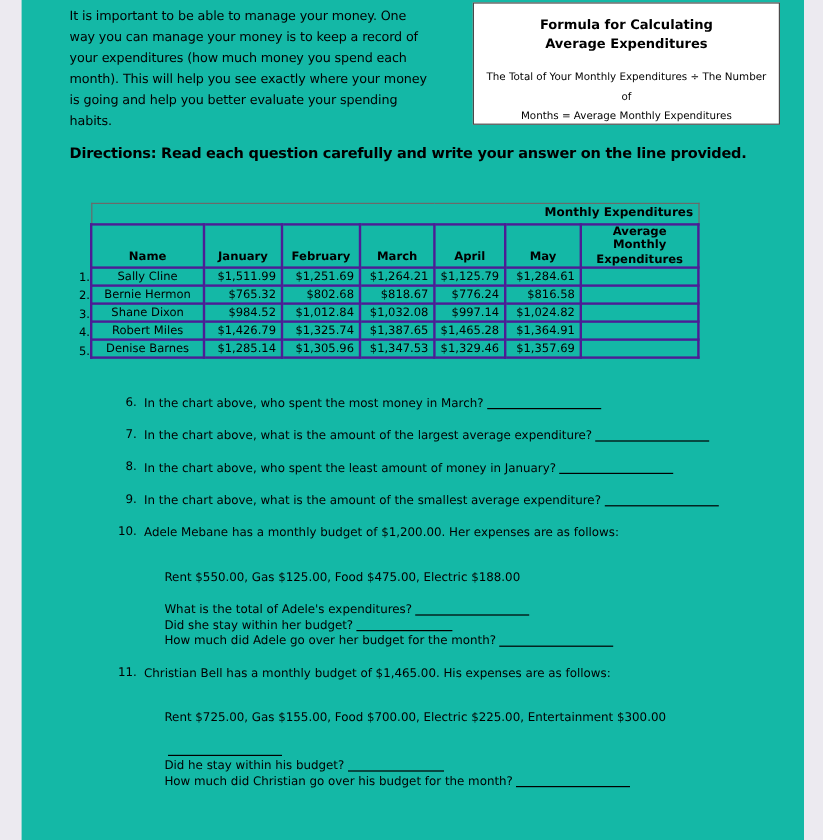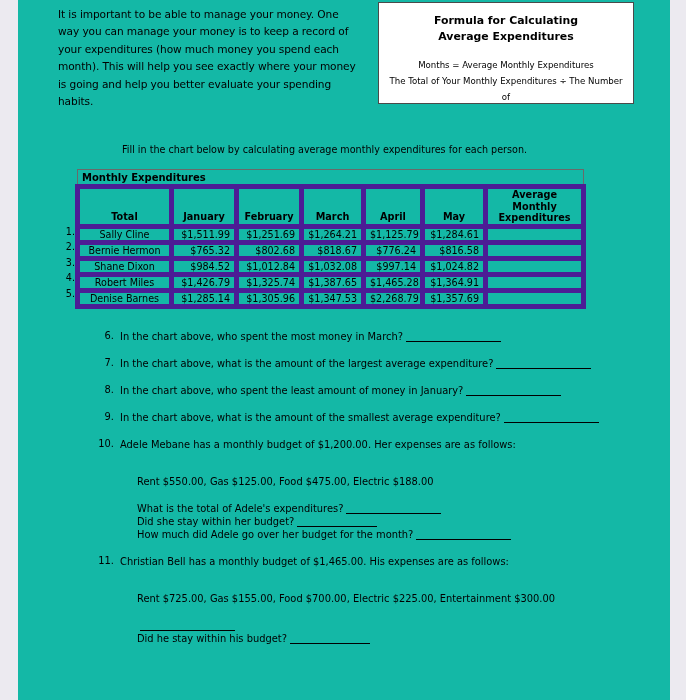--- a/index.html
+++ b/index.html
@@ -38,21 +38,21 @@
     left: 40px;
     top: 6px;
     width: 300px;
     font-size: 10.6px;
     line-height: 17.4px;
     letter-spacing: -0.1px;
   }
 
   .formula-box {
     position: absolute;
-    left: 360px;
+    left: 376px;
     top: 2px;
     width: 256px;
     height: 102px;
     border: 1.6px solid #4a4a4a;
     background: #fff;
   }
   .formula-title {
     margin-top: 10px;
     text-align: center;
     font-size: 10.9px;
@@ -92,28 +92,28 @@
     top: 169px;
     width: 506px;
   }
 
   table.chart {
     border-collapse: collapse;
     width: 506px;
     table-layout: fixed;
   }
   table.chart td, table.chart th {
-    border: 5px solid #4c1d95;
+    border: 2px solid #4c1d95;
     font-weight: normal;
     font-size: 9.6px;
     padding: 0 4px;
   }
   tr.title-row td {
     height: 17px;
-    text-align: left;
+    text-align: right;
     font-size: 10px;
     font-weight: bold;
     border: 1.4px solid #6a6a6a;
   }
   tr.head-row th {
     height: 24px;
     text-align: center;
     vertical-align: bottom;
     padding-bottom: 2px;
     font-size: 9.7px;
@@ -180,27 +180,27 @@
 
   <div class="intro-row">
     <div class="intro-text">It is important to be able to manage your money. One way you can manage your money is to keep a record of your expenditures (how much money you spend each month). This will help you see exactly where your money is going and help you better evaluate your spending habits.</div>
 
     <div class="formula-box">
       <div class="formula-title">
         <div>Formula for Calculating</div>
         <div>Average Expenditures</div>
       </div>
       <div class="formula-body">
+        <div>The Total of Your Monthly Expenditures ÷ The Number of</div>
         <div>Months = Average Monthly Expenditures</div>
-        <div>The Total of Your Monthly Expenditures ÷ The Number of</div>
       </div>
     </div>
   </div>
 
-  <div class="subdirections">Fill in the chart below by calculating average monthly expenditures for each person.</div>
+  <div class="directions">Directions: Read each question carefully and write your answer on the line provided.</div>
 
   <div class="rownums">
     <div>1.</div>
     <div>2.</div>
     <div>3.</div>
     <div>4.</div>
     <div>5.</div>
   </div>
 
   <div class="table-wrap">
@@ -212,21 +212,21 @@
         <col style="width:62px">
         <col style="width:59px">
         <col style="width:63px">
         <col style="width:98px">
       </colgroup>
       <tbody>
         <tr class="title-row">
           <td colspan="7">Monthly Expenditures</td>
         </tr>
         <tr class="head-row">
-          <th>Total</th>
+          <th>Name</th>
           <th>January</th>
           <th>February</th>
           <th>March</th>
           <th>April</th>
           <th>May</th>
           <th class="avg-head">
             <div>Average Monthly</div>
             <div>Expenditures</div>
           </th>
         </tr>
@@ -265,21 +265,21 @@
           <td class="cell-num">$1,387.65</td>
           <td class="cell-num">$1,465.28</td>
           <td class="cell-num">$1,364.91</td>
           <td class="cell-avg"></td>
         </tr>
         <tr class="data-row">
           <td class="cell-name">Denise Barnes</td>
           <td class="cell-num">$1,285.14</td>
           <td class="cell-num">$1,305.96</td>
           <td class="cell-num">$1,347.53</td>
-          <td class="cell-num">$2,268.79</td>
+          <td class="cell-num">$1,329.46</td>
           <td class="cell-num">$1,357.69</td>
           <td class="cell-avg"></td>
         </tr>
       </tbody>
     </table>
   </div>
 
   <div class="questions">
 
     <div class="q">
@@ -340,17 +340,20 @@
       <div class="spacer-14"></div>
       <div class="sub-block">
         <div class="q-line">Rent $725.00, Gas $155.00, Food $700.00, Electric $225.00, Entertainment $300.00</div>
         <div class="spacer-14"></div>
         <div class="q-line">
           <span class="blank b-md"></span>
         </div>
         <div class="q-line">
           <span>Did he stay within his budget?</span><span class="blank b-sm"></span>
         </div>
+        <div class="q-line">
+          <span>How much did Christian go over his budget for the month?</span><span class="blank b-md"></span>
+        </div>
       </div>
     </div>
 
   </div>
 </div>
 
 </body></html>

